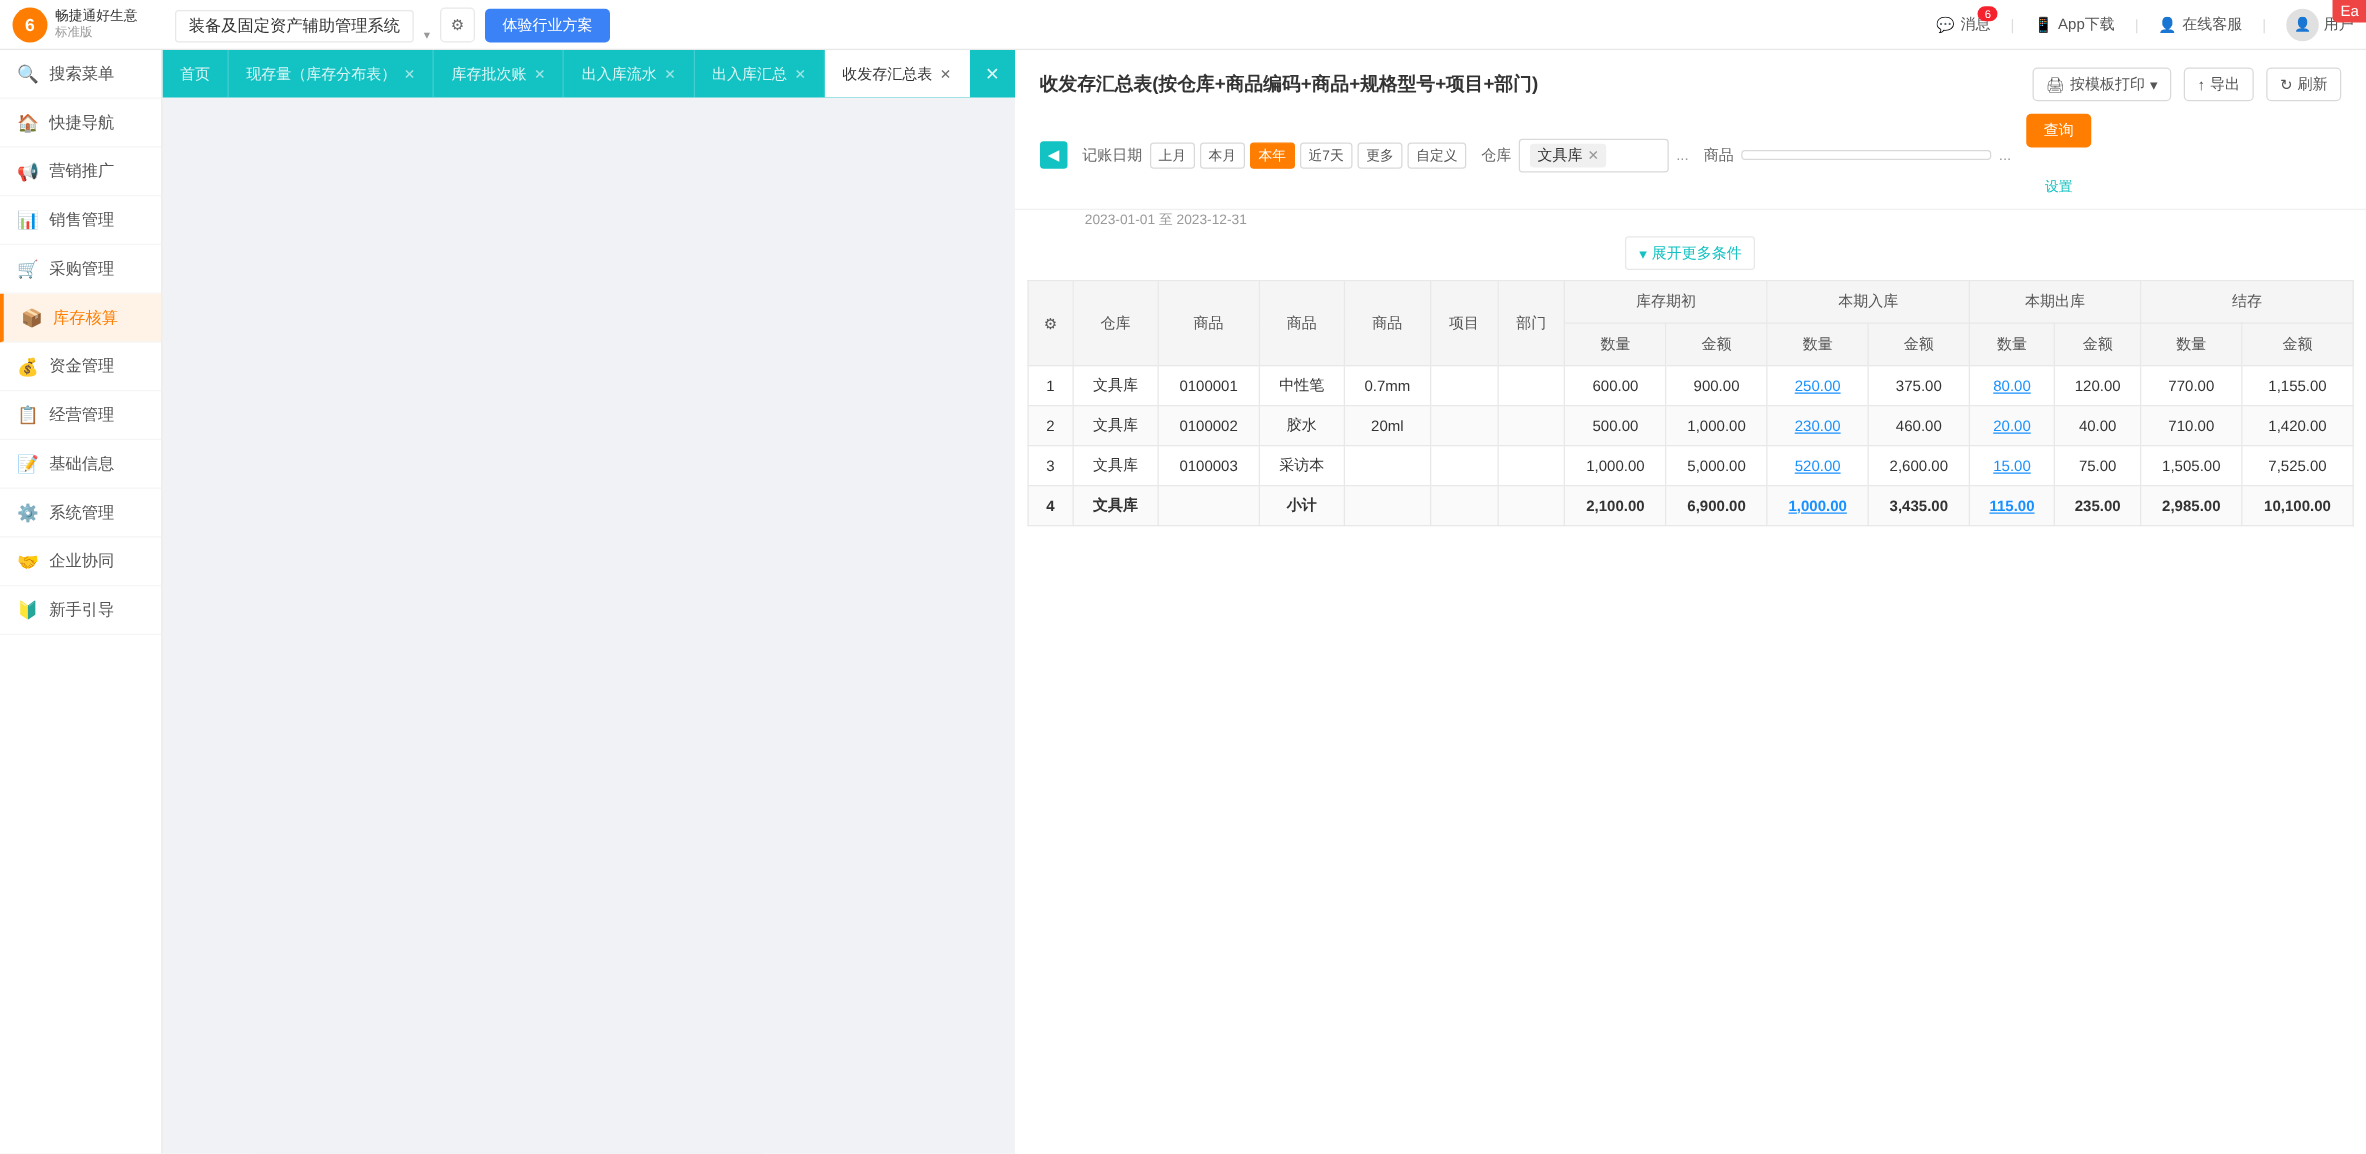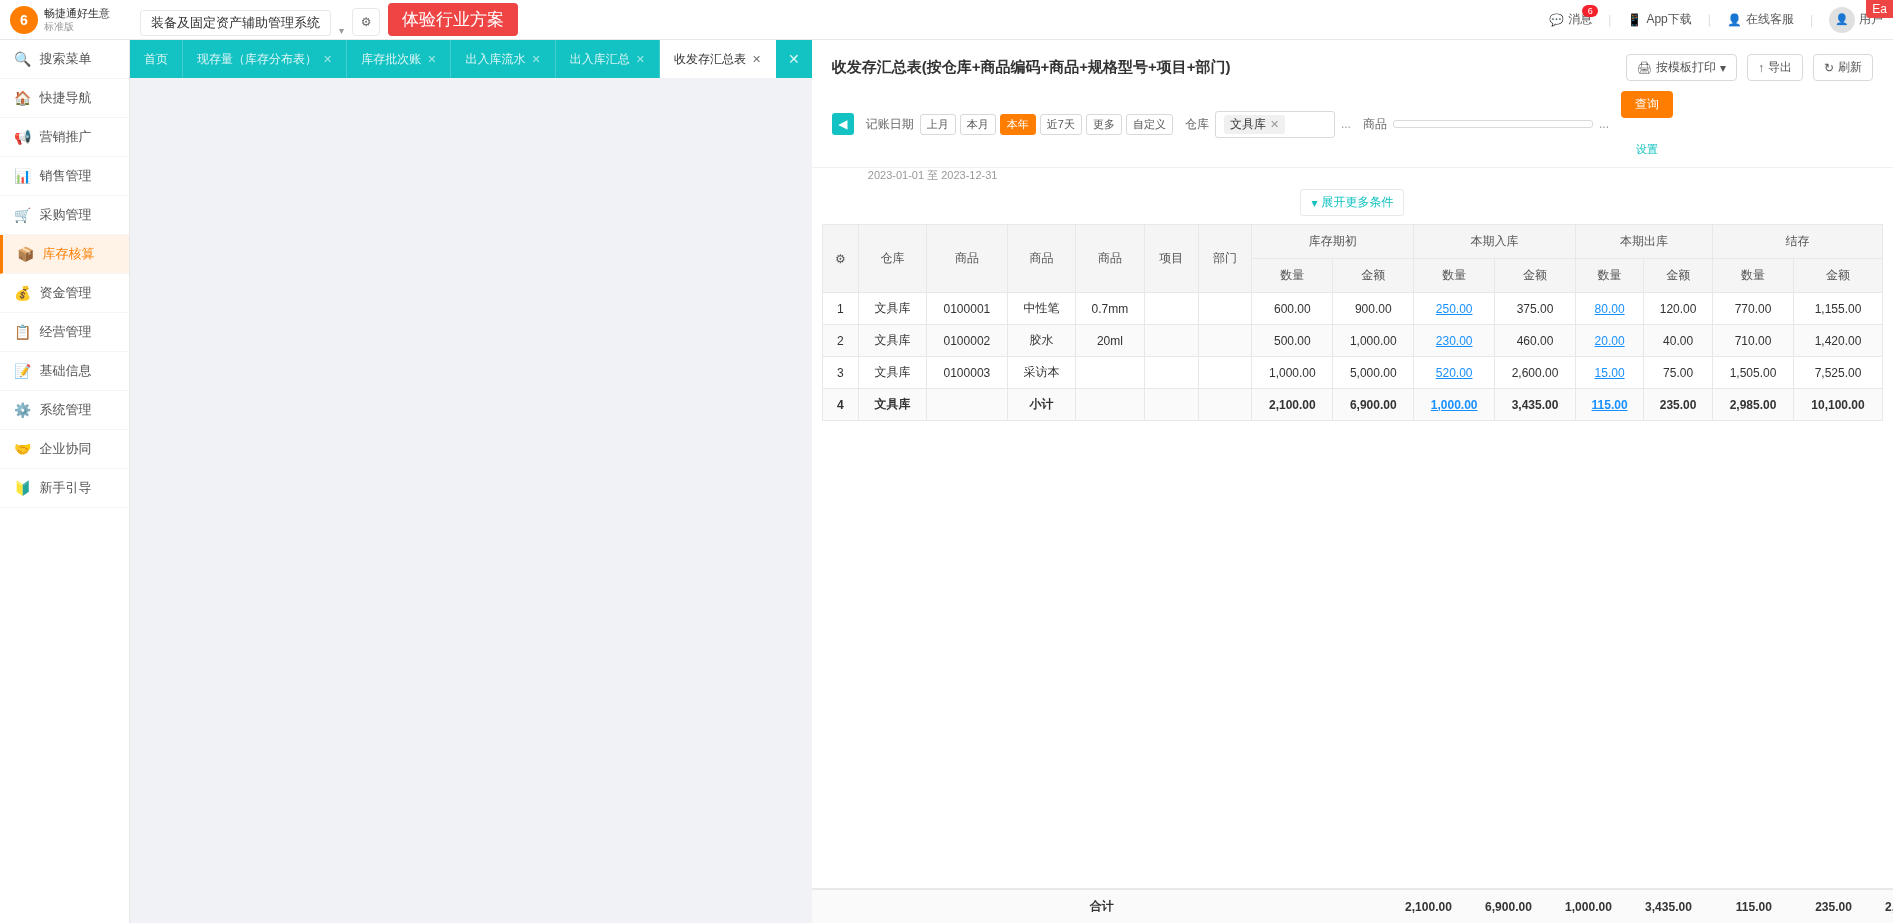--- a/index.html
+++ b/index.html
@@ -44,27 +44,27 @@
     }
     .dropdown-arrow { color: #999; font-size: 10px; }
     .gear-btn {
       width: 28px; height: 28px;
       border: 1px solid #e8e8e8;
       border-radius: 4px;
       display: flex; align-items: center; justify-content: center;
       cursor: pointer; color: #666;
     }
     .trial-btn {
-      background: #ef4444;
+      background: #3b82f6;
       color: #fff;
       border: none;
       padding: 5px 14px;
       border-radius: 4px;
       cursor: pointer;
-      font-size: 17px;
+      font-size: 12px;
     }
 
     .header-right {
       display: flex; align-items: center; gap: 16px;
       margin-left: auto;
     }
     .header-icon-item {
       display: flex; align-items: center; gap: 4px;
       cursor: pointer; color: #555; font-size: 12px;
       position: relative;
@@ -639,28 +639,16 @@
     <td><b>3,435.00</b></td>
     <td style="text-decoration:underline;color:#1890ff;cursor:pointer"><b>115.00</b></td>
     <td><b>235.00</b></td>
     <td><b>2,985.00</b></td>
     <td><b>10,100.00</b></td>
   </tr>
             </tbody>
         </table>
       </div>
 
-      <div class="table-footer">
-        <span style="width:36px; text-align:center;"></span>
-        <span style="min-width:560px; text-align:center;">合计</span>
-        <span class="footer-cell">2,100.00</span>
-        <span class="footer-cell">6,900.00</span>
-        <span class="footer-cell">1,000.00</span>
-        <span class="footer-cell">3,435.00</span>
-        <span class="footer-cell">115.00</span>
-        <span class="footer-cell">235.00</span>
-        <span class="footer-cell">2,985.00</span>
-        <span class="footer-cell">10,100.00</span>
-      </div>
 
     </div>
   </div>
 </div>
 
 </body></html>

